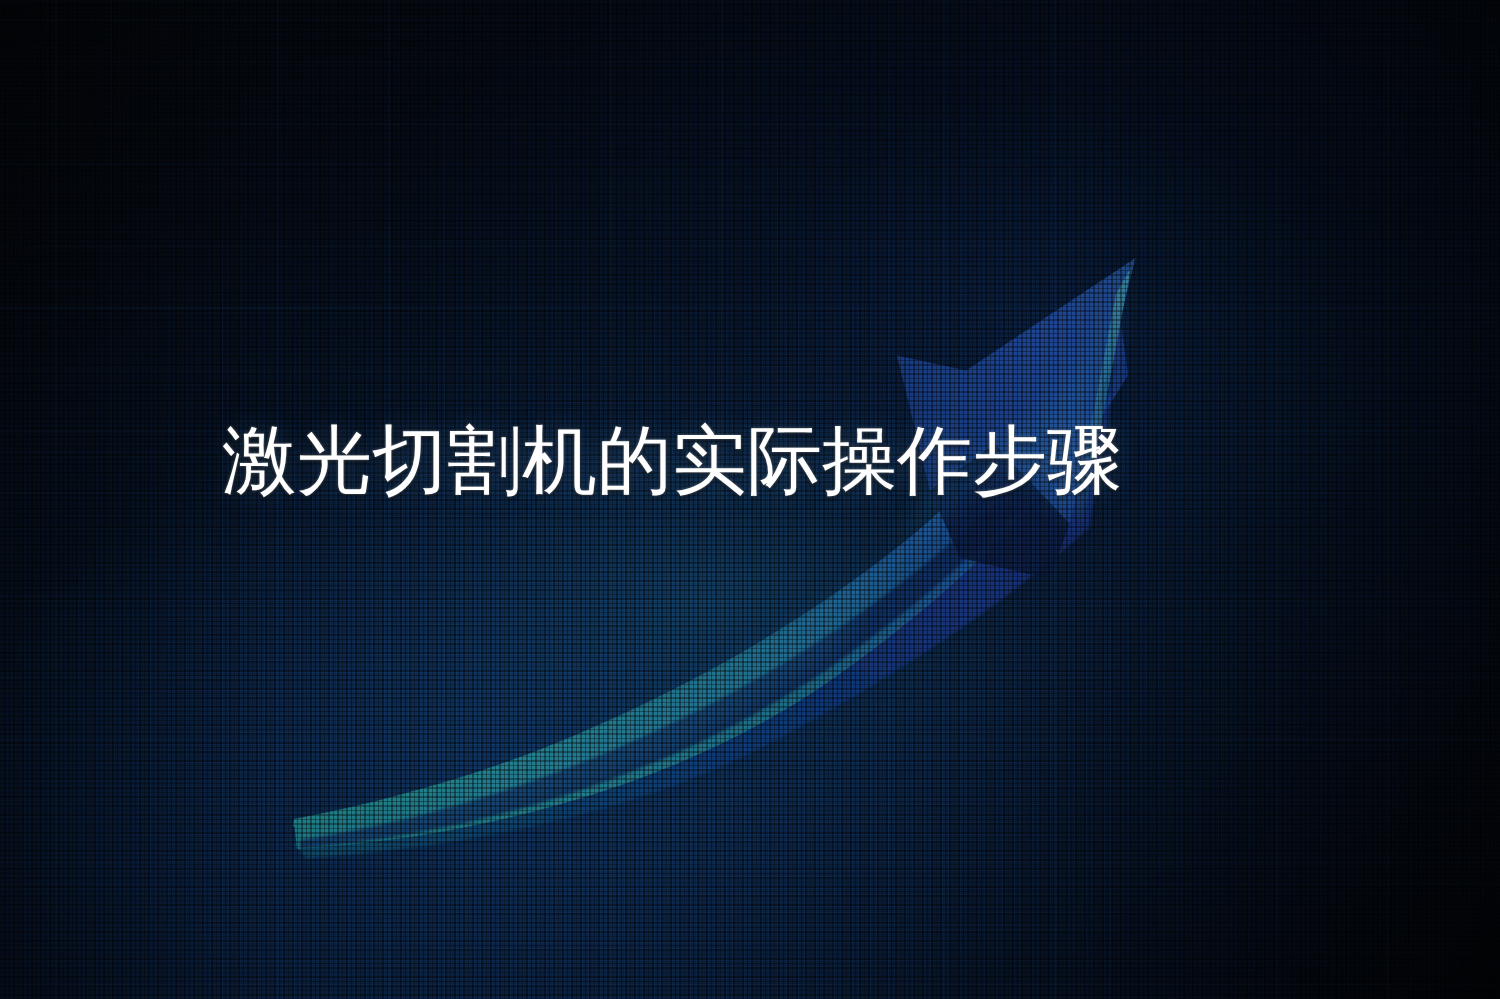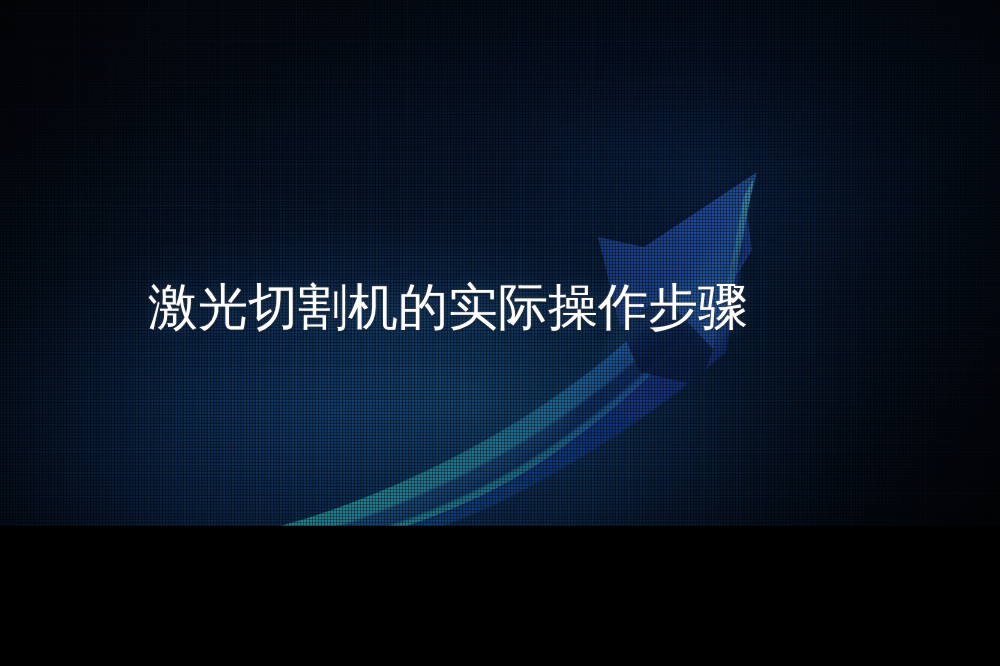--- a/index.html
+++ b/index.html
@@ -8,21 +8,21 @@
     padding: 0;
     background: #000;
   }
   body {
     font-family: "Liberation Sans", "DejaVu Sans", sans-serif;
   }
 
   #banner {
     position: relative;
     width: 1000px;
-    height: 526px;
+    height: 666px;
     overflow: hidden;
     background: #737373;
   }
 
   
 
   .bg-base {
     position: absolute;
     inset: 0;
     background:

